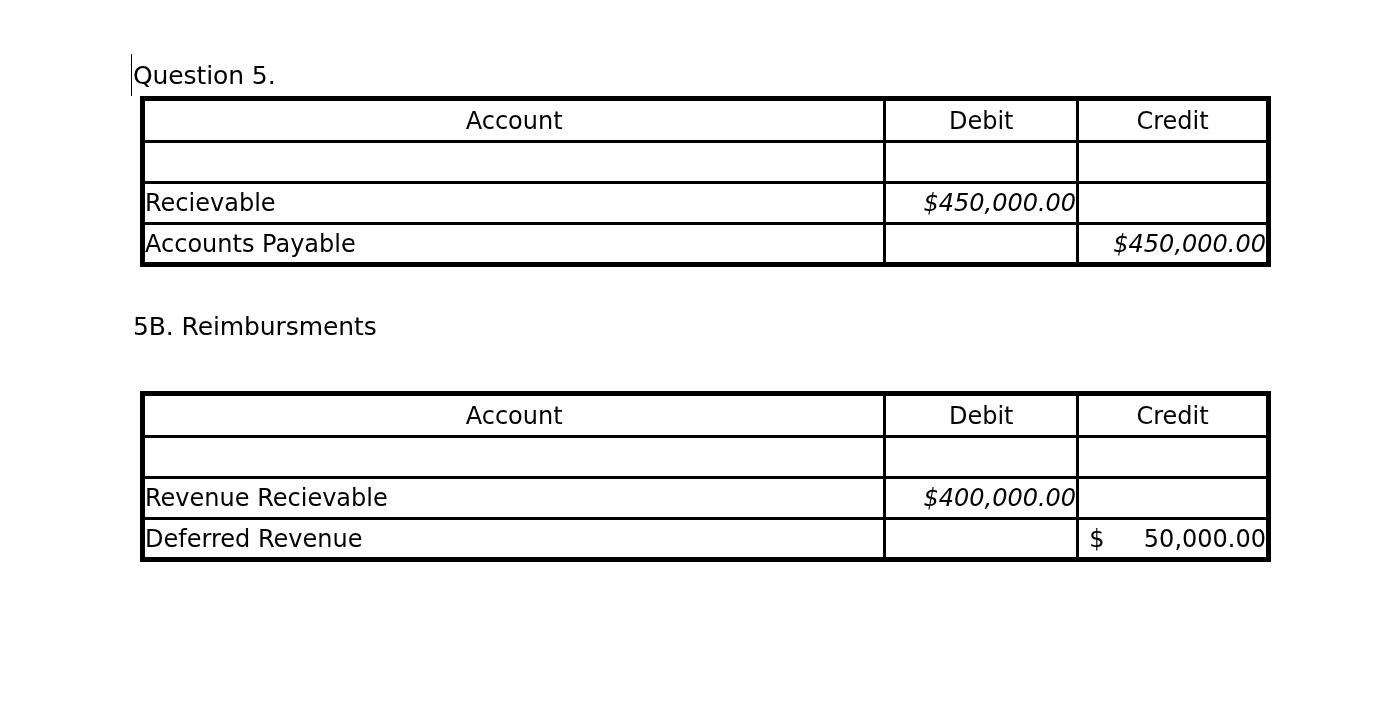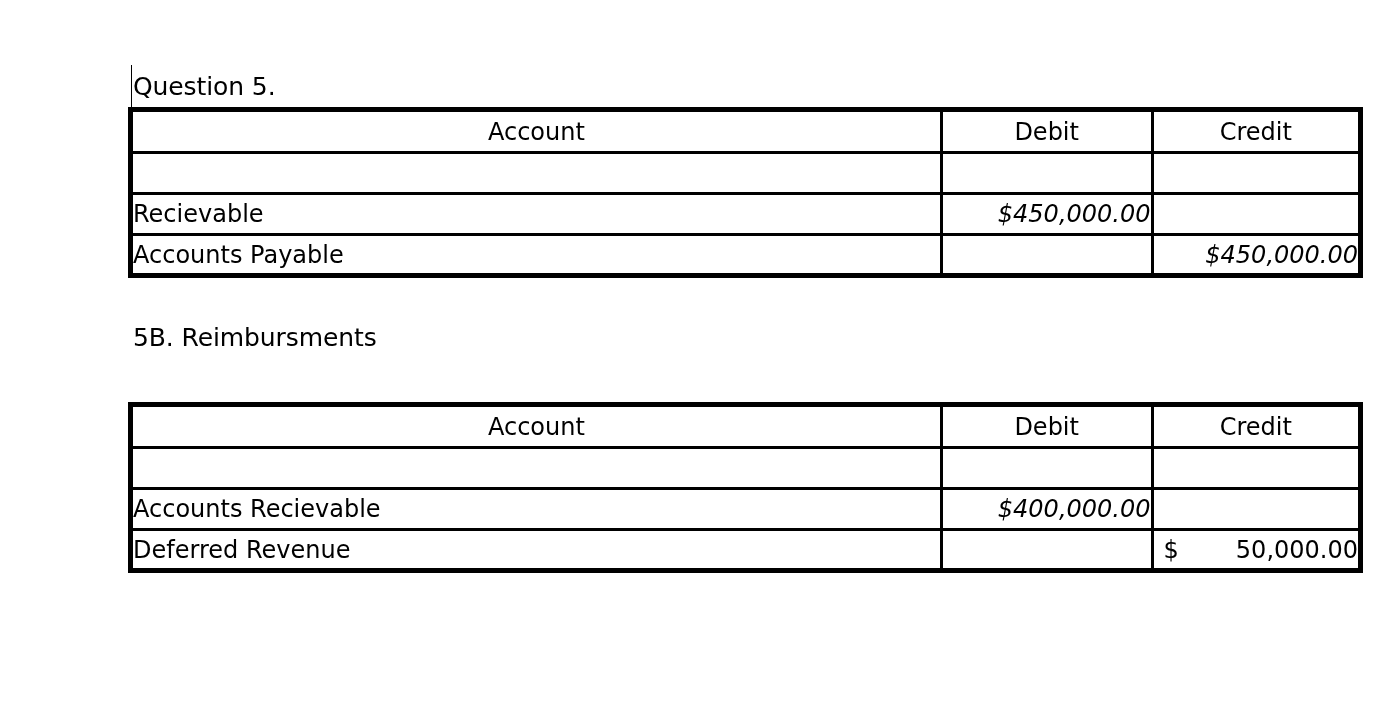--- a/index.html
+++ b/index.html
@@ -12,21 +12,20 @@
     height: 718px;
     position: relative;
     font-family: "DejaVu Sans", sans-serif;
     color: #000000;
     overflow: hidden;
   }
 
   .page {
     position: absolute;
     inset: 0;
-    margin-top: 11px;
   }
 
   
   .caret {
     position: absolute;
     left: 131px;
     top: 54px;
     width: 1px;
     height: 42px;
     background: #000000;
@@ -41,22 +40,22 @@
     letter-spacing: -0.1px;
     white-space: nowrap;
     color: #000000;
   }
   #heading-question5 { top: 61px; }
   #heading-5b        { top: 312px; }
 
   
   .jtable {
     position: absolute;
-    left: 128px;
-    width: 1235px;
+    left: 140px;
+    width: 1131px;
     border-collapse: collapse;
     table-layout: fixed;
     background: #ffffff;
     box-sizing: border-box;
     border: 5px solid #000000;
   }
   #table-1 { top: 96px; }
   #table-2 { top: 391px; }
 
   .jtable col.col-account { width: 739px; }
@@ -166,21 +165,21 @@
         <th>Credit</th>
       </tr>
     </thead>
     <tbody>
       <tr class="row-blank">
         <td class="cell-account"></td>
         <td class="cell-amount"></td>
         <td class="cell-amount"></td>
       </tr>
       <tr>
-        <td class="cell-account">Accounts Recievable</td>
+        <td class="cell-account">Revenue Recievable</td>
         <td class="cell-amount">$400,000.00</td>
         <td class="cell-amount"></td>
       </tr>
       <tr>
         <td class="cell-account">Deferred Revenue</td>
         <td class="cell-amount"></td>
         <td>
           <div class="acct-amount">
             <span class="sym">$</span>
             <span class="num">50,000.00</span>

